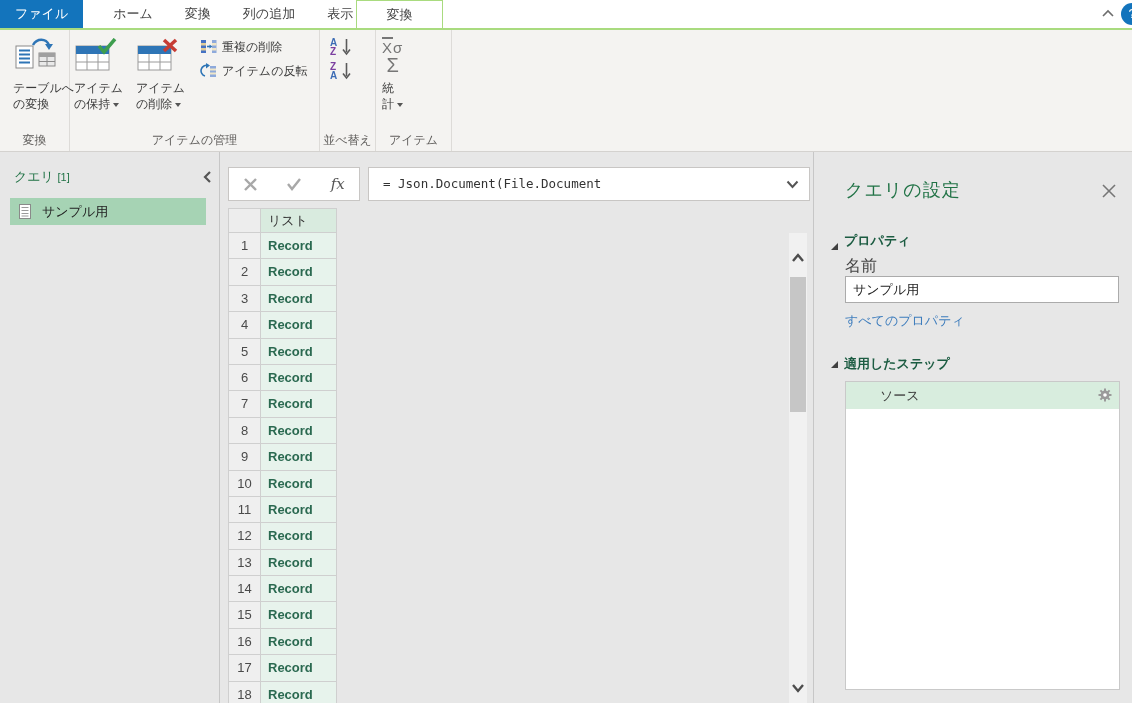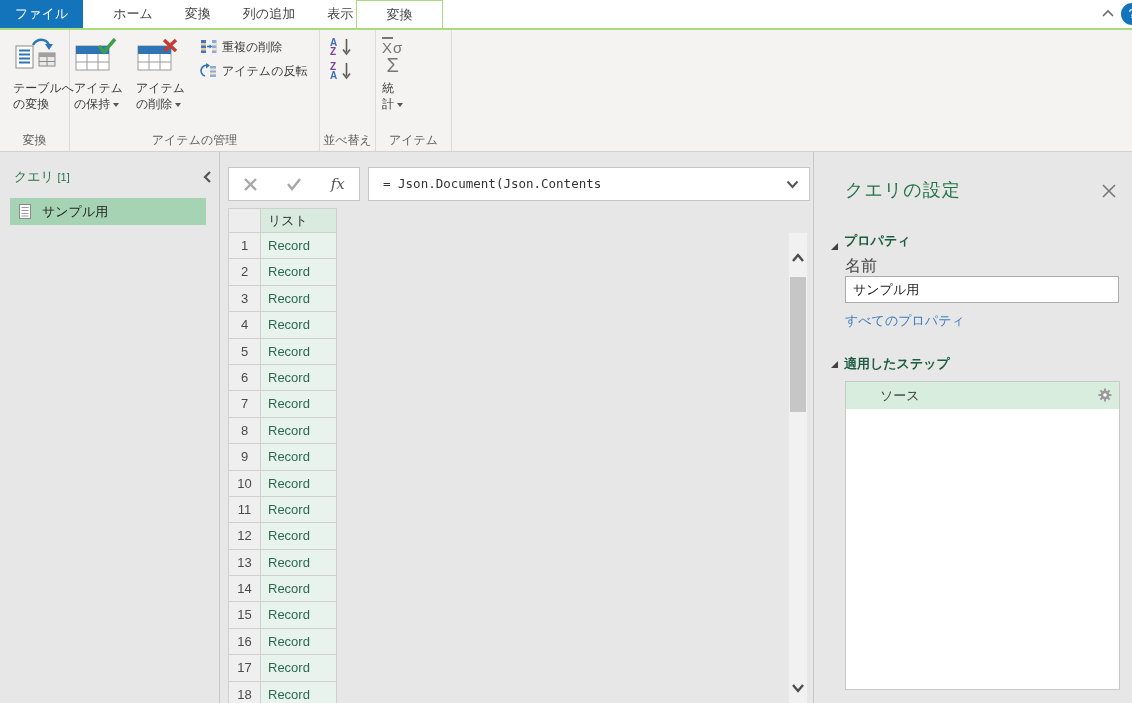--- a/index.html
+++ b/index.html
@@ -67,21 +67,21 @@
   .fb-chevron { position:absolute; right:10px; top:12px; }
   .fx { font-family:"DejaVu Serif","Liberation Serif",serif; font-style:italic; font-size:15px; color:#555; }
 
   
   .grid { position:absolute; left:228px; top:208px; }
   .grid-header { display:flex; }
   .gh-num { width:33px; height:25px; background:#ededed; border:1px solid #cfcfcf; }
   .gh-col { width:76px; height:25px; background:#d9ebdf; border:1px solid #cfcfcf; border-left:none; line-height:24px; padding-left:7px; color:#333; }
   .grid-row { display:flex; }
   .cell-num { width:33px; height:26.4px; background:#efefef; border:1px solid #cfcfcf; border-top:none; text-align:center; line-height:26px; color:#4a4a4a; font-size:13px; }
-  .cell-rec { width:76px; height:26.4px; background:#e7f3ec; border:1px solid #cfcfcf; border-top:none; border-left:none; line-height:26px; padding-left:7px; color:#2a6950; font-size:13px; }
+  .cell-rec { width:76px; height:26.4px; background:#e7f3ec; border:1px solid #cfcfcf; border-top:none; border-left:none; line-height:26px; padding-left:7px; color:#2a6950; font-size:13px;font-weight:bold; }
 
   
   .scrollbar { position:absolute; left:789px; top:233px; width:18px; height:470px; background:#f1f1f1; }
   .sb-up { position:absolute; top:16px; left:0; width:18px; height:18px; display:flex; align-items:center; justify-content:center; }
   .sb-thumb { position:absolute; top:44px; left:1px; width:16px; height:135px; background:#c6c6c6; }
   .sb-down { position:absolute; bottom:6px; left:0; width:18px; height:18px; display:flex; align-items:center; justify-content:center; }
 
   
   .sp-title { position:absolute; left:845px; top:178px; font-size:18px; color:#217346; letter-spacing:1px; }
   .sp-close { position:absolute; left:1101px; top:183px; width:16px; height:16px; }
@@ -270,21 +270,21 @@
   <svg width="15" height="15" viewBox="0 0 15 15">
     <line x1="2" y1="2" x2="13" y2="13" stroke="#a8a8a8" stroke-width="2.4"></line>
     <line x1="13" y1="2" x2="2" y2="13" stroke="#a8a8a8" stroke-width="2.4"></line>
   </svg>
   <svg width="16" height="14" viewBox="0 0 16 14">
     <polyline points="2,7 6,12 14,2" fill="none" stroke="#a8a8a8" stroke-width="2.4"></polyline>
   </svg>
   <span class="fx">fx</span>
 </div>
 <div class="fb-formula">
-  <span class="fb-text">= Json.Document(Json.Contents</span>
+  <span class="fb-text">= Json.Document(File.Document</span>
   <svg class="fb-chevron" width="13" height="9" viewBox="0 0 13 9">
     <polyline points="1.5,1.5 6.5,7 11.5,1.5" fill="none" stroke="#555" stroke-width="2"></polyline>
   </svg>
 </div>
 
 <div class="grid">
   <div class="grid-header">
     <div class="gh-num"></div>
     <div class="gh-col">リスト</div>
   </div>

